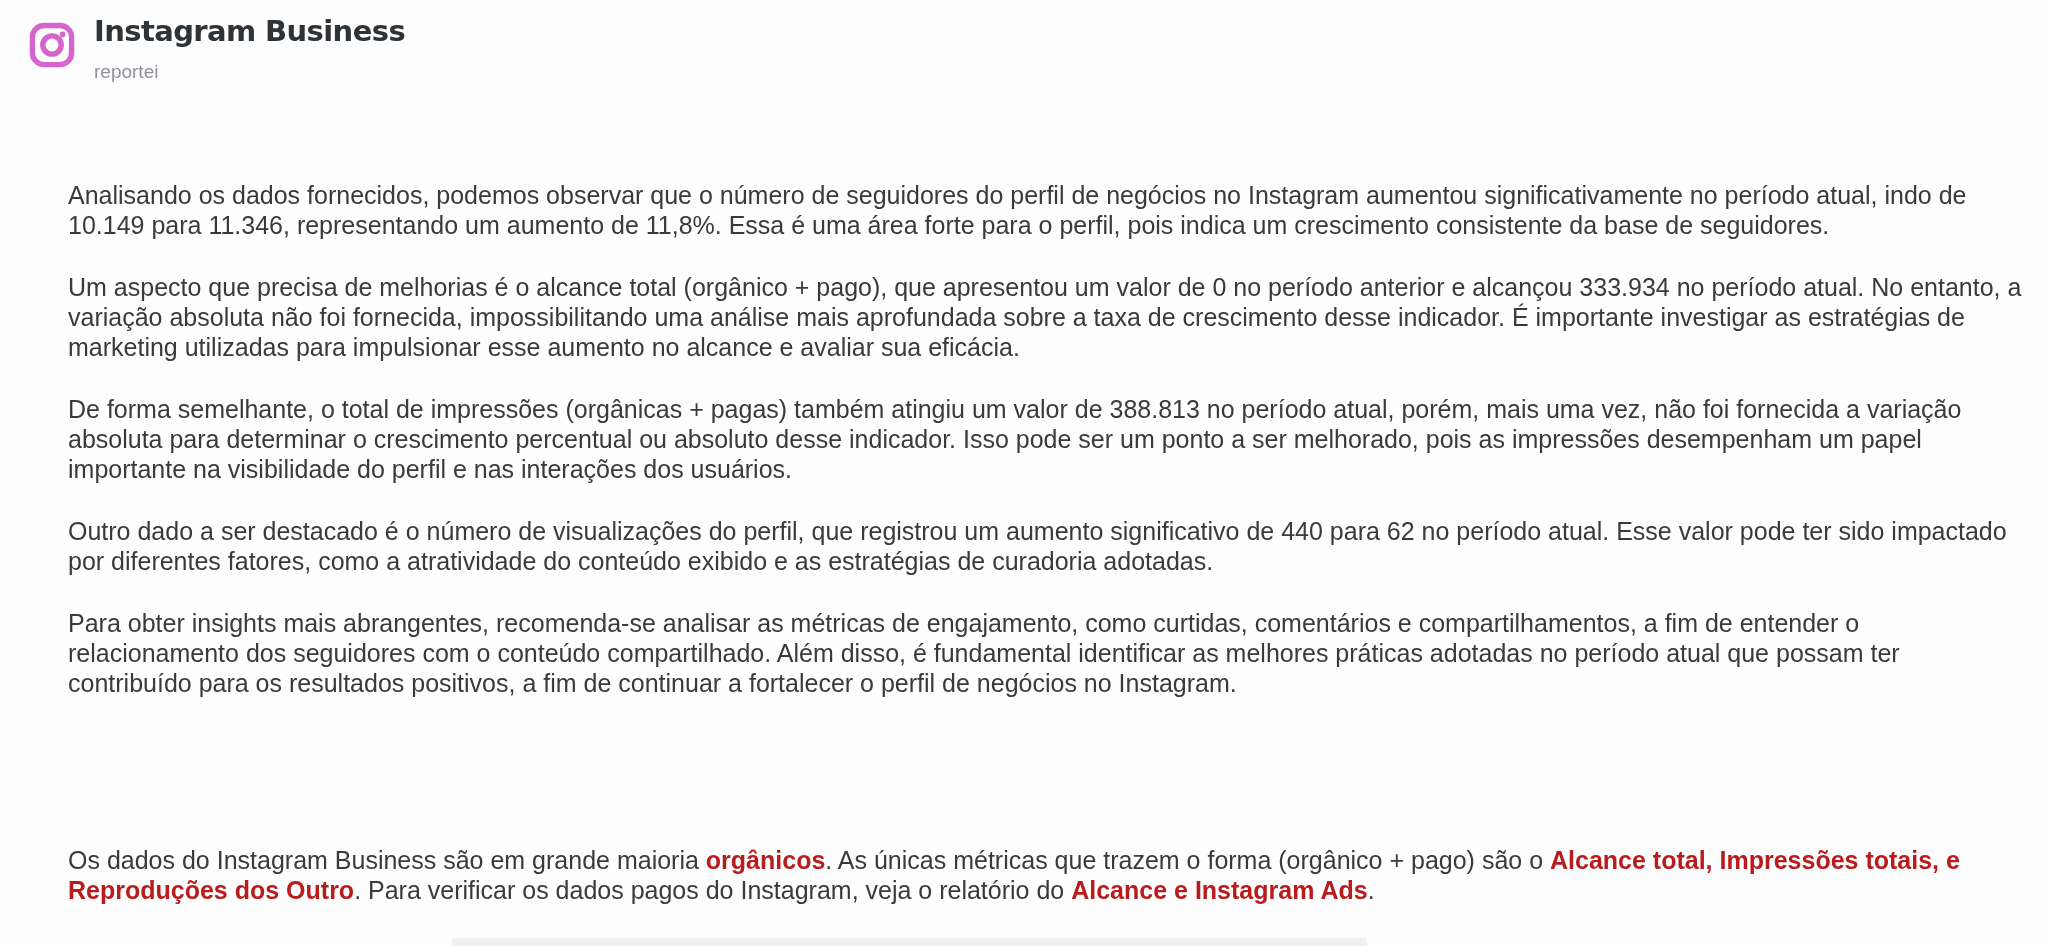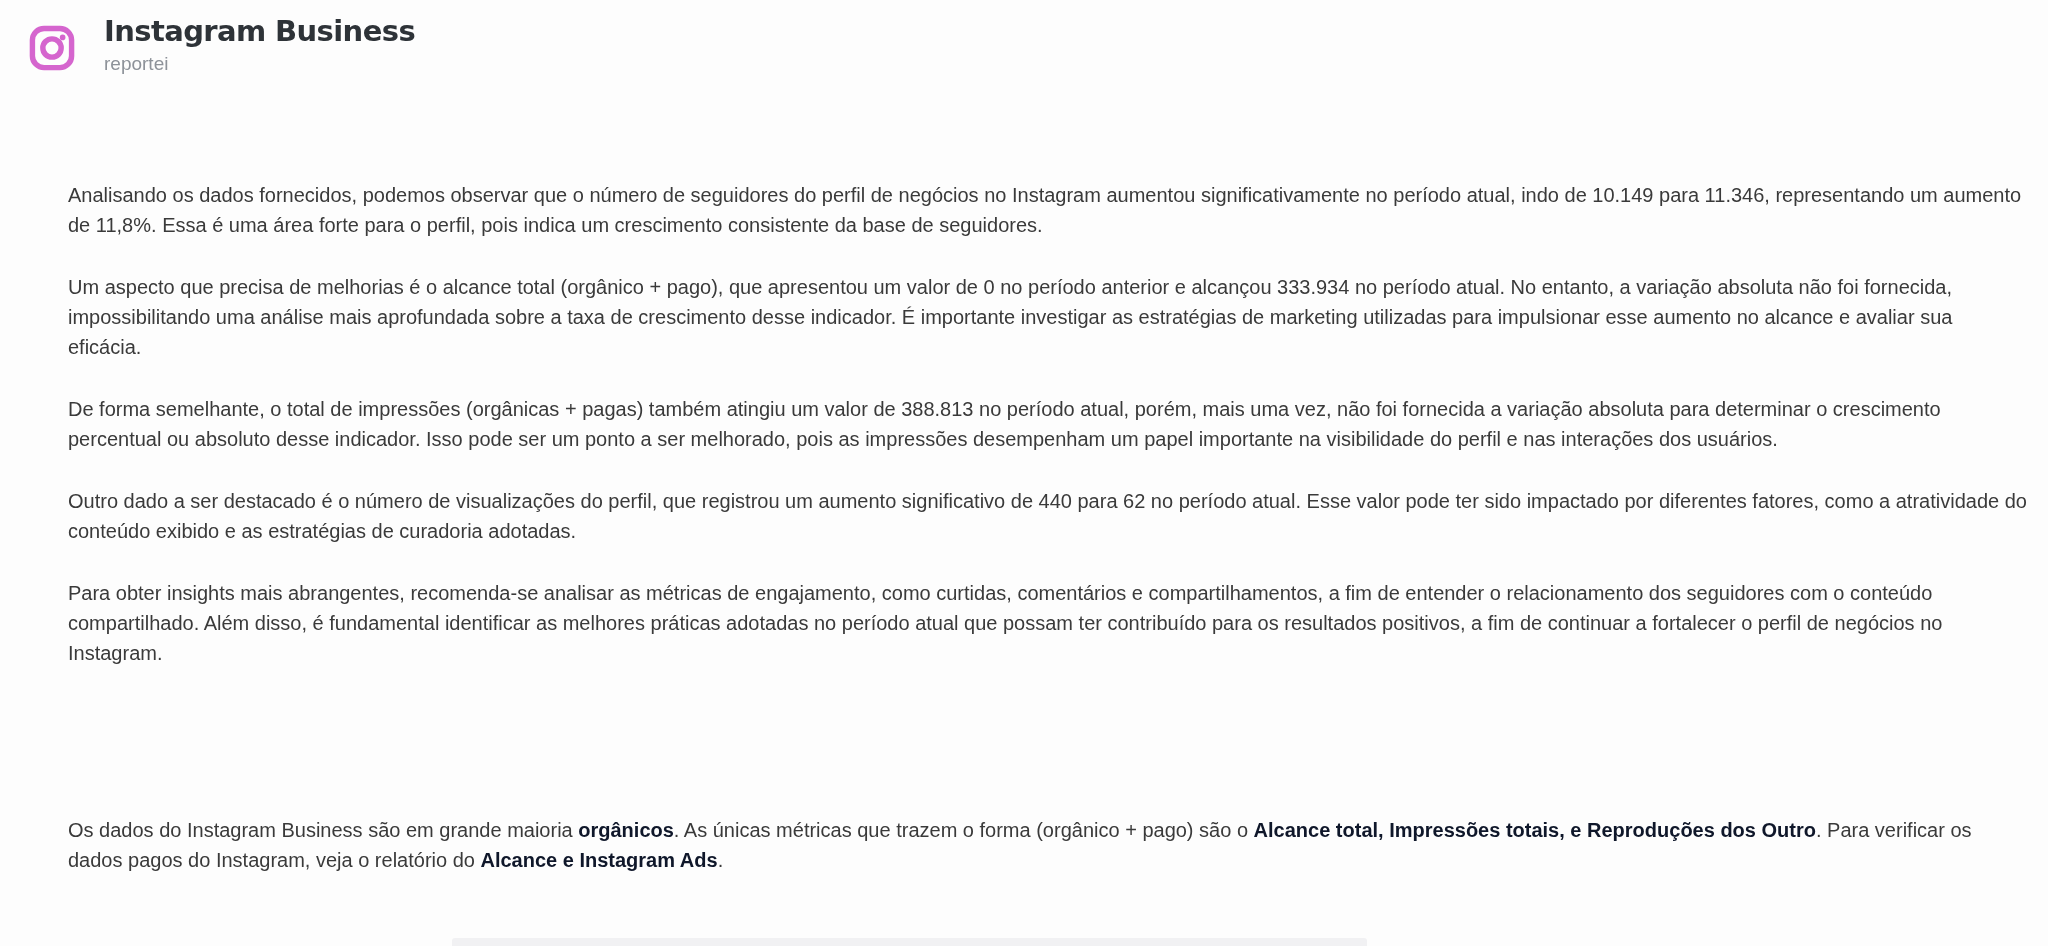--- a/index.html
+++ b/index.html
@@ -12,60 +12,60 @@
     overflow: hidden;
     font-family: "Liberation Sans", sans-serif;
   }
 
   
   .section-header {
     position: absolute;
     top: 12px;
     left: 26px;
     display: flex;
-    align-items: center;
-    gap: 26px;
+    align-items: flex-start;
+    gap: 16px;
   }
   .icon-wrap {
     width: 52px;
     height: 50px;
     margin-top: 8px;
     flex: 0 0 auto;
   }
   .header-text { display: flex; flex-direction: column; }
   .page-title {
     font-family: "DejaVu Sans", sans-serif;
     font-size: 29px;
     font-weight: 700;
     color: #2e3338;
     letter-spacing: -0.6px;
     line-height: 38px;
   }
   .page-subtitle {
     font-size: 19px;
     color: #8d9299;
     line-height: 24px;
-    margin-top: 2px;
+    margin-top: 10px;
   }
 
   
   .content {
     position: absolute;
     left: 68px;
     top: 180px;
     width: 1962px;
   }
   .content p {
     margin: 0 0 32px 0;
-    font-size: 20px;
+    font-size: 25px;
     line-height: 30px;
     color: #3a3a3a;
   }
   .footer-note { margin-top: 147px !important; }
-  .footer-note strong { font-weight: 700; color: #0f172a; }
+  .footer-note strong { font-weight: 700; color: #b91c1c; }
 
   
   .bottom-strip {
     position: absolute;
     left: 452px;
     bottom: 0;
     width: 915px;
     height: 8px;
     background: #f1f1f3;
     border-radius: 3px 3px 0 0;

